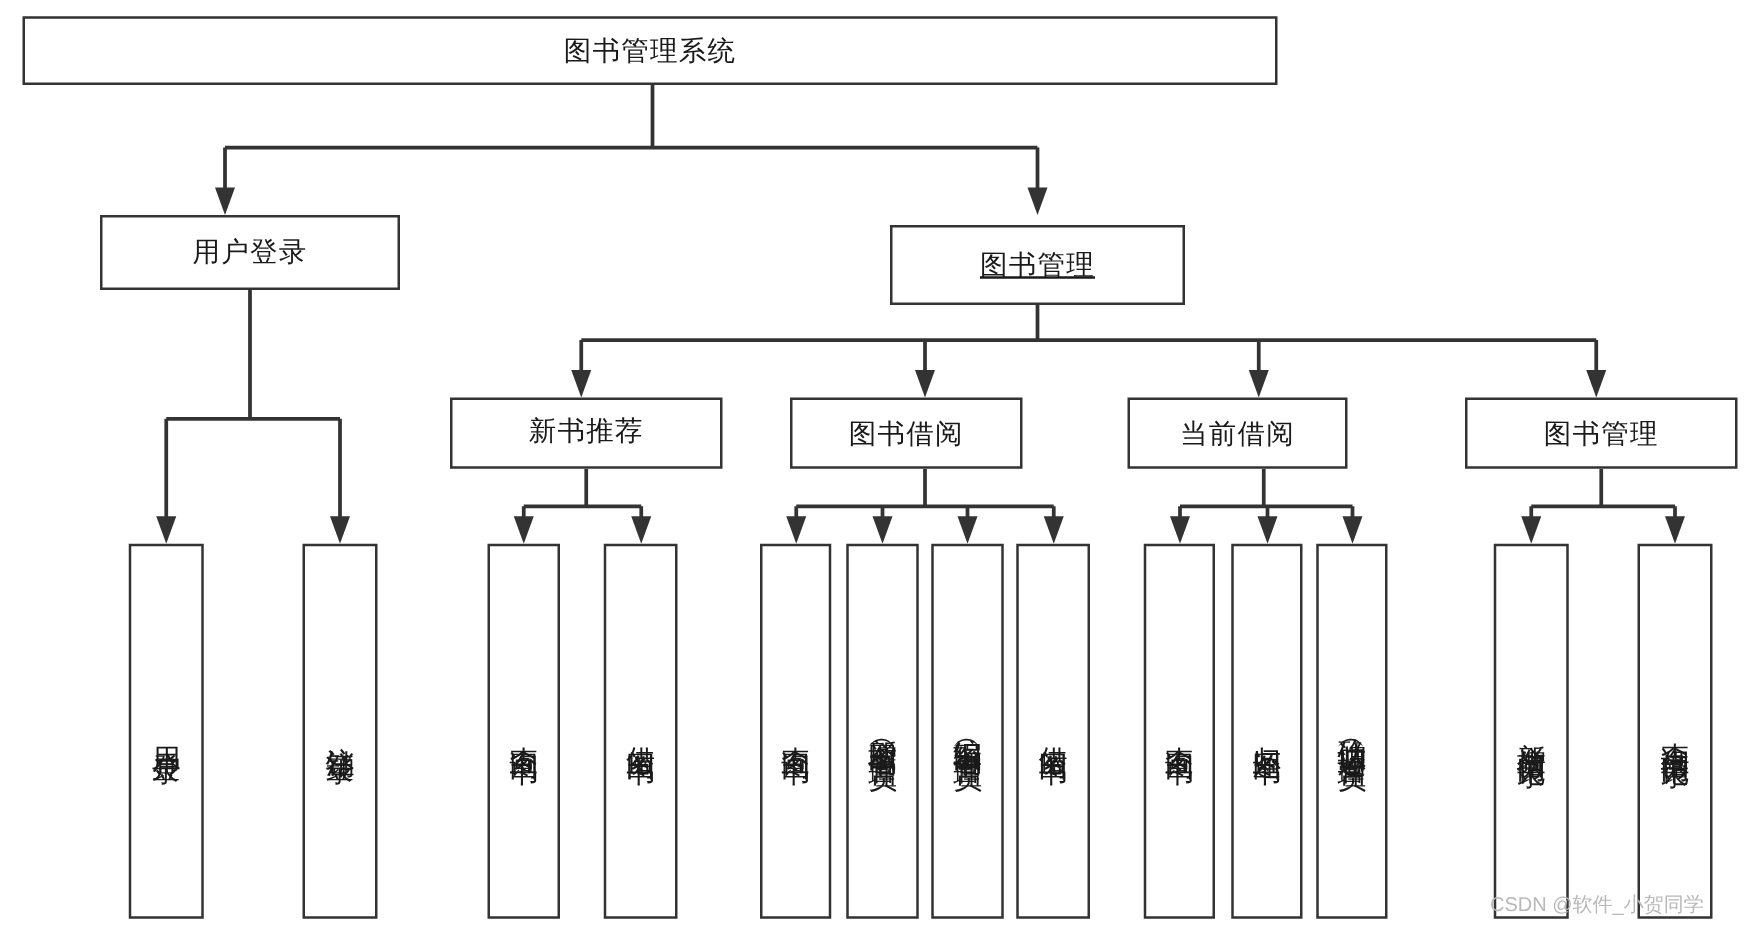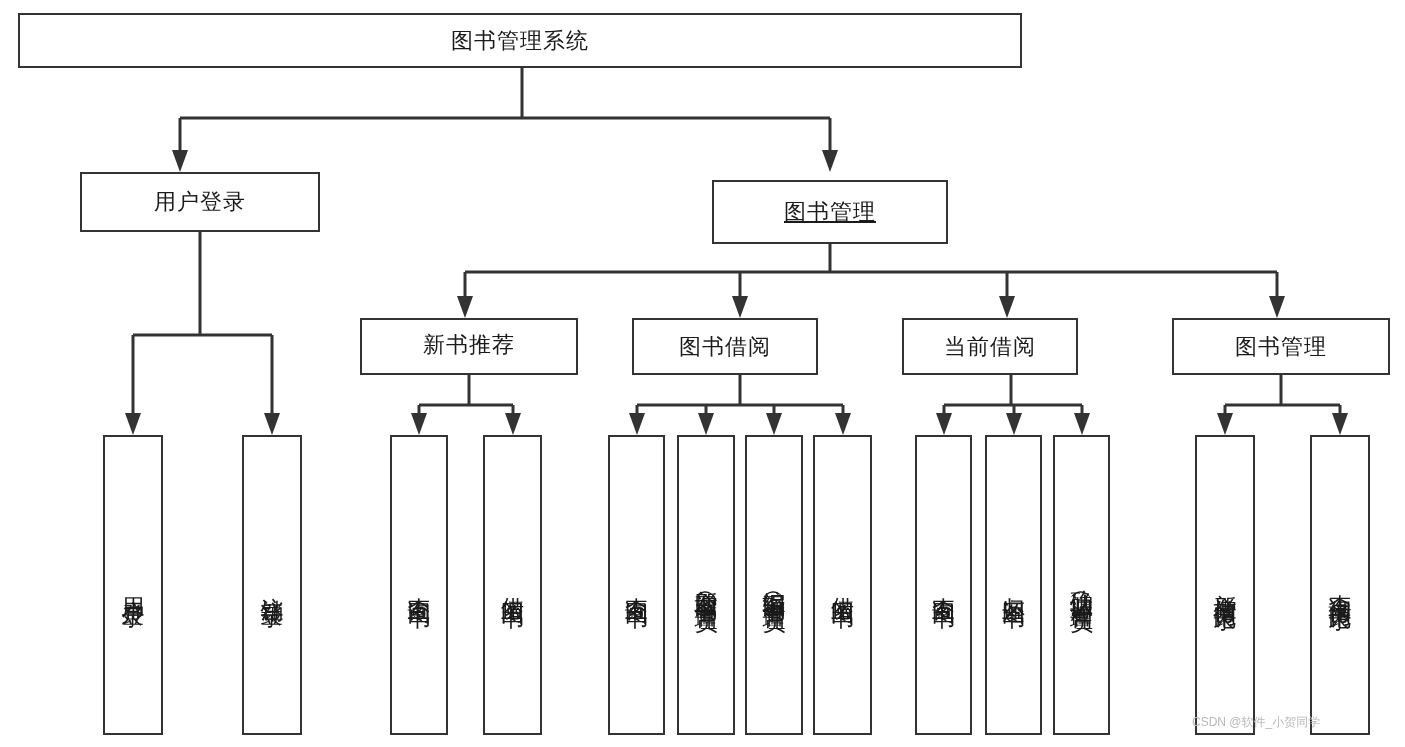--- a/index.html
+++ b/index.html
@@ -24,21 +24,21 @@
     writing-mode:vertical-rl;
     text-orientation:upright;
     font-size:23px;
     letter-spacing:3px;
     line-height:1;
     white-space:nowrap;
   }
   #watermark{
     position:absolute;
     left:1192px; top:714px;
-    font-size:12px;
+    font-size:16px;
     color:#b8b8b8;
     white-space:nowrap;
     pointer-events:none;
     font-family:"Liberation Sans","DejaVu Sans",sans-serif;
   }
 </style>
 </head>
 <body>
 
 <div id="stage">

